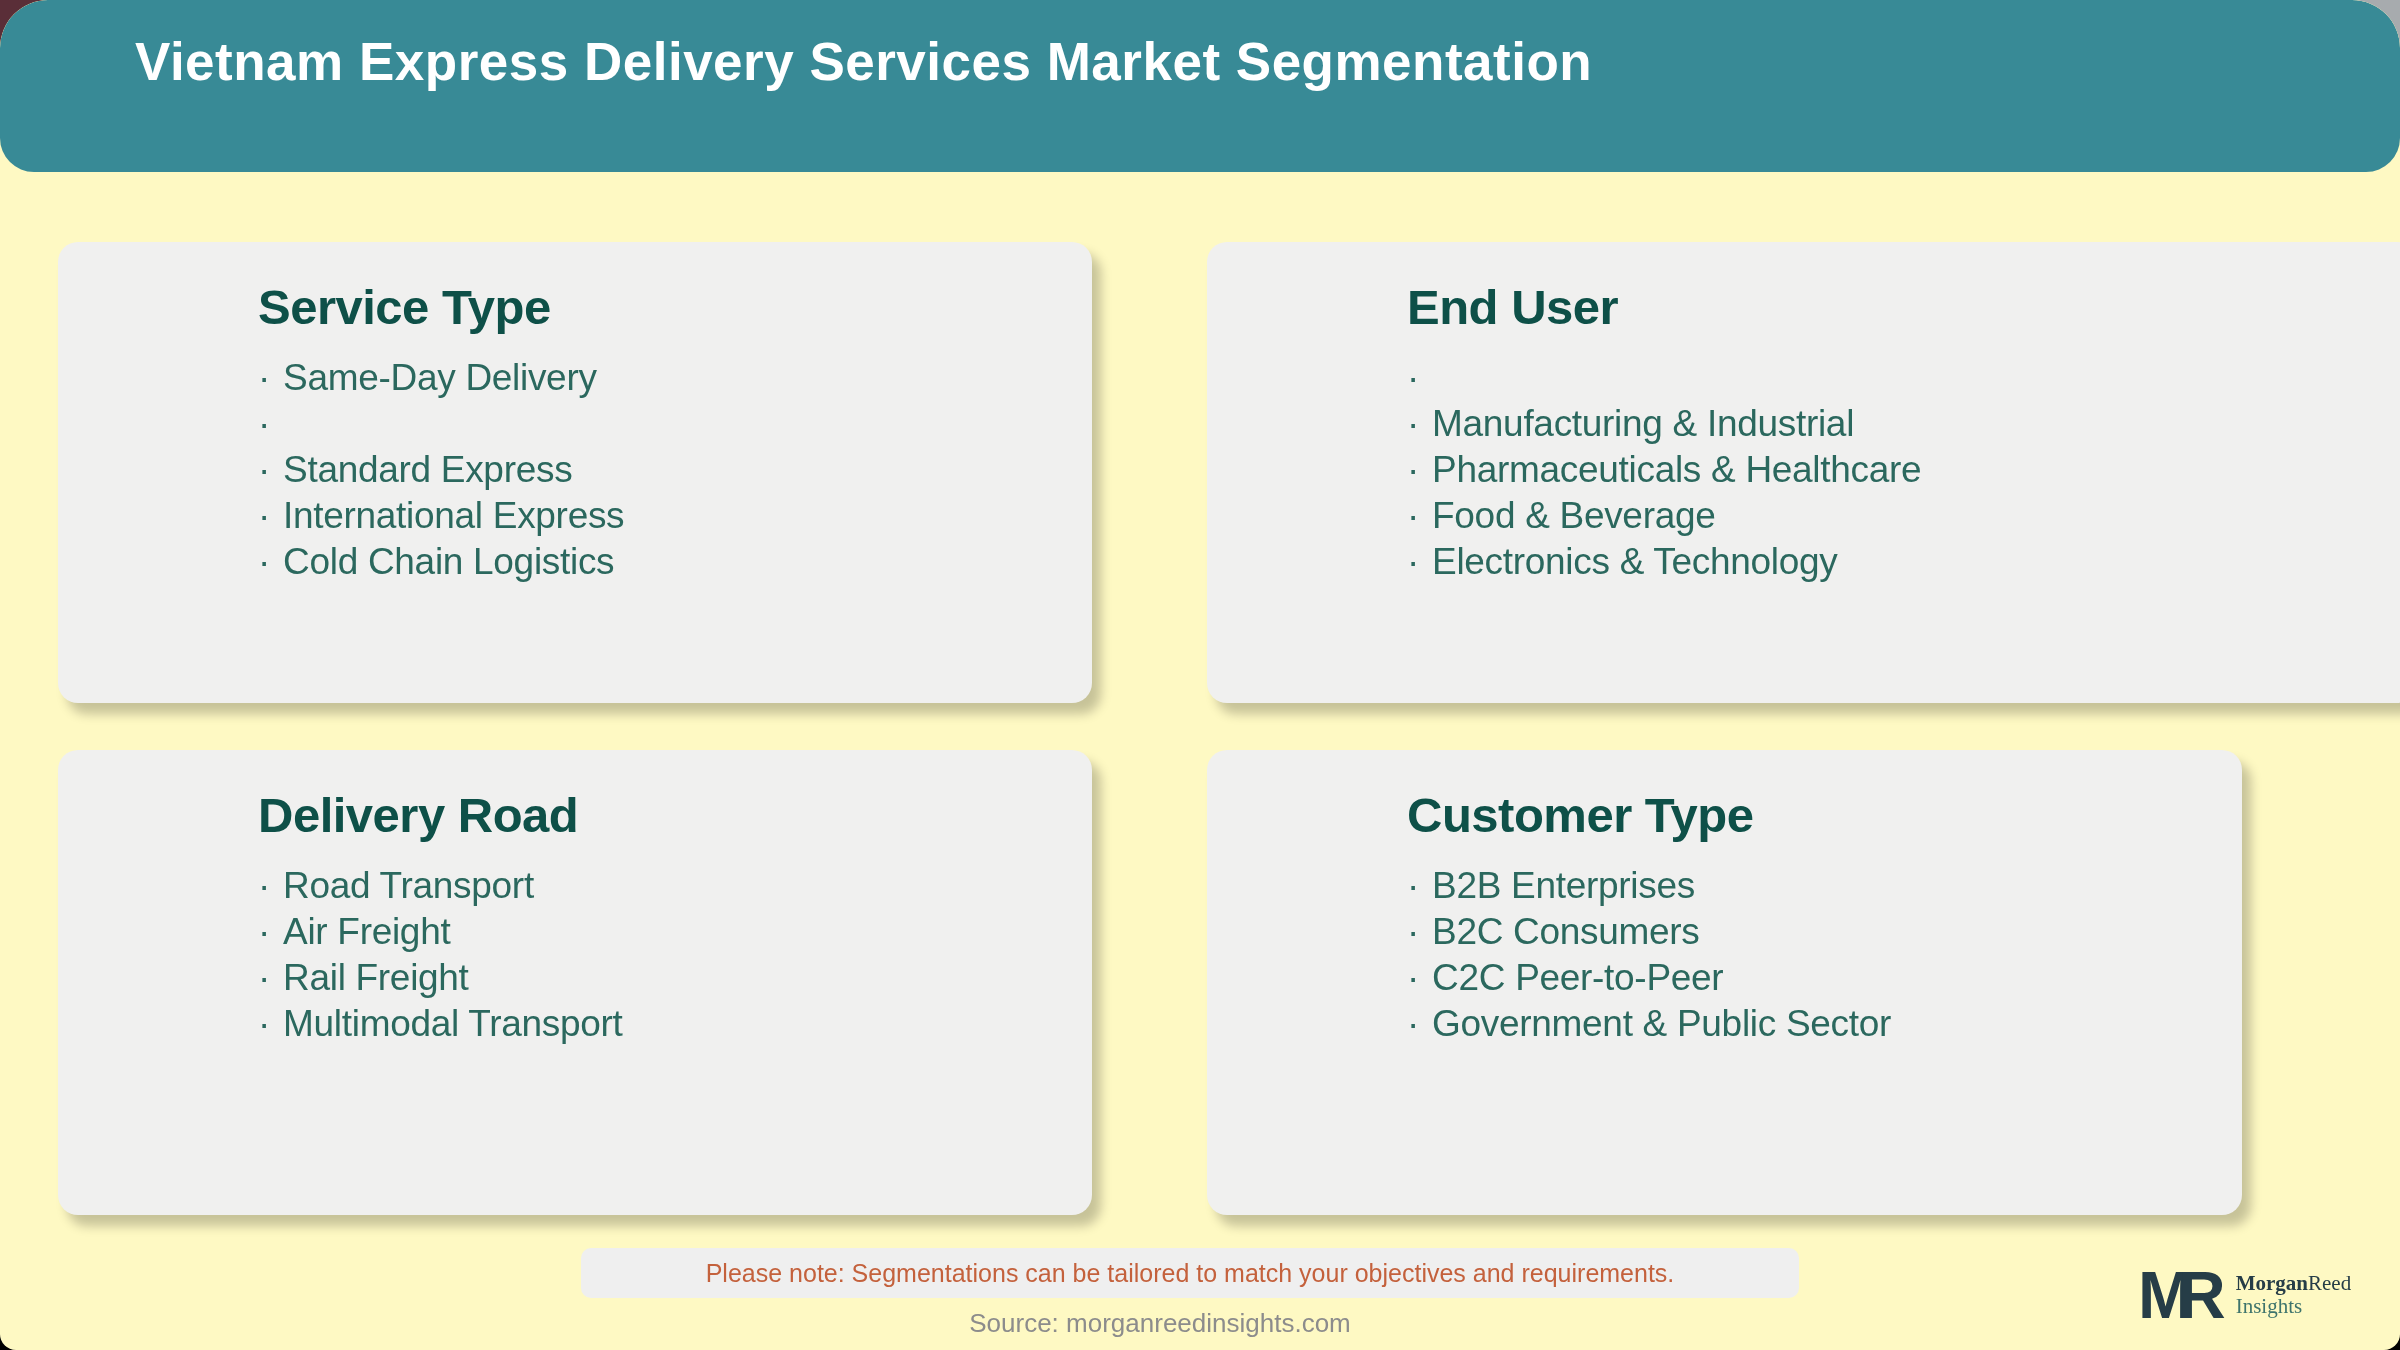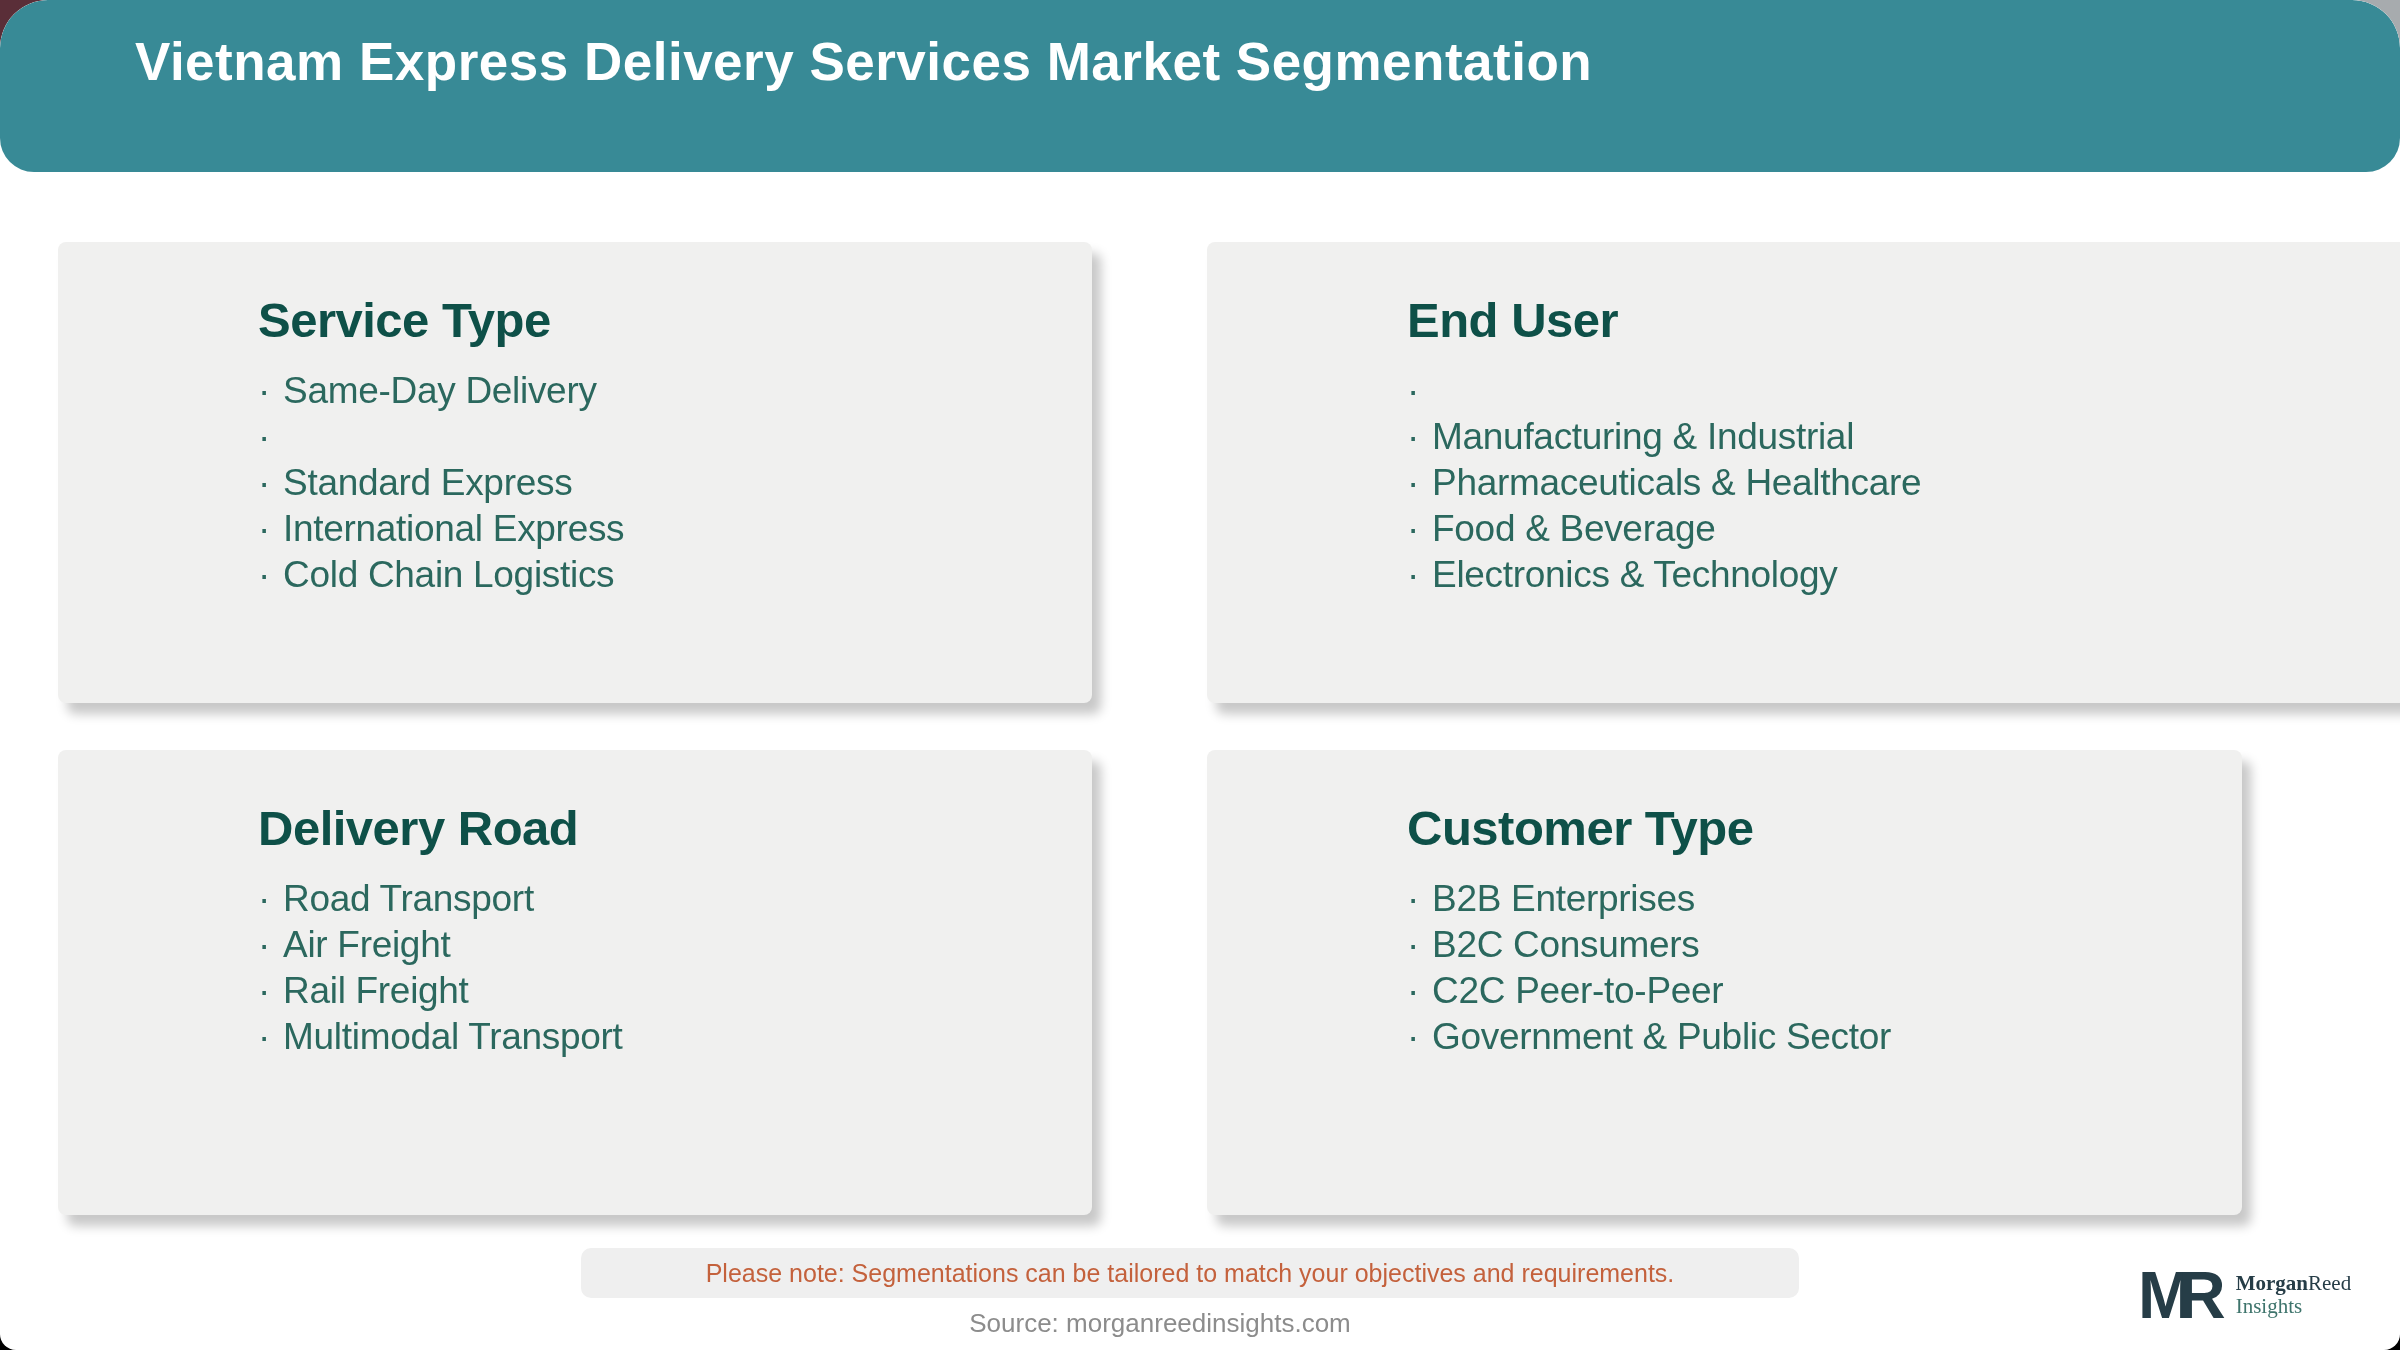--- a/index.html
+++ b/index.html
@@ -9,45 +9,45 @@
     position:relative;
     font-family:"Liberation Sans", sans-serif;
     overflow:hidden;
   }
   
   .corner-tl{position:absolute;left:0;top:0;width:70px;height:70px;background:#5a2e38;}
   .corner-tr{position:absolute;right:0;top:0;width:70px;height:70px;background:#a7abae;}
   
   .slide{
     position:absolute;inset:0;
-    background:#ffffff;
+    background:#fef9c3;
     border-radius:48px 48px 16px 16px;
     overflow:hidden;
     z-index:1;
   }
   
   .header{
     position:absolute;left:0;top:0;right:0;height:172px;
     background:#388a96;
     border-radius:48px 48px 34px 34px;
   }
   .header h1{
     position:absolute;left:135px;top:30px;margin:0;
     font-size:53px;font-weight:bold;color:#ffffff;
     letter-spacing:0.5px;line-height:1.2;
     white-space:nowrap;
   }
   
   .card{
     position:absolute;
     background:#f0f0ef;
-    border-radius:8px;
+    border-radius:20px;
     box-shadow:9px 11px 11px rgba(0,0,0,0.22);
     box-sizing:border-box;
-    padding:48px 50px 0 200px;
+    padding:35px 50px 0 200px;
   }
   .card-1{left:58px;top:242px;width:1034px;height:461px;}
   .card-2{left:1207px;top:242px;width:1210px;height:461px;}
   .card-3{left:58px;top:750px;width:1034px;height:465px;}
   .card-4{left:1207px;top:750px;width:1035px;height:465px;}
   .card h2{
     margin:0 0 17px 0;
     font-size:49px;font-weight:bold;color:#0e5048;
     letter-spacing:-0.5px;line-height:61px;
     white-space:nowrap;

